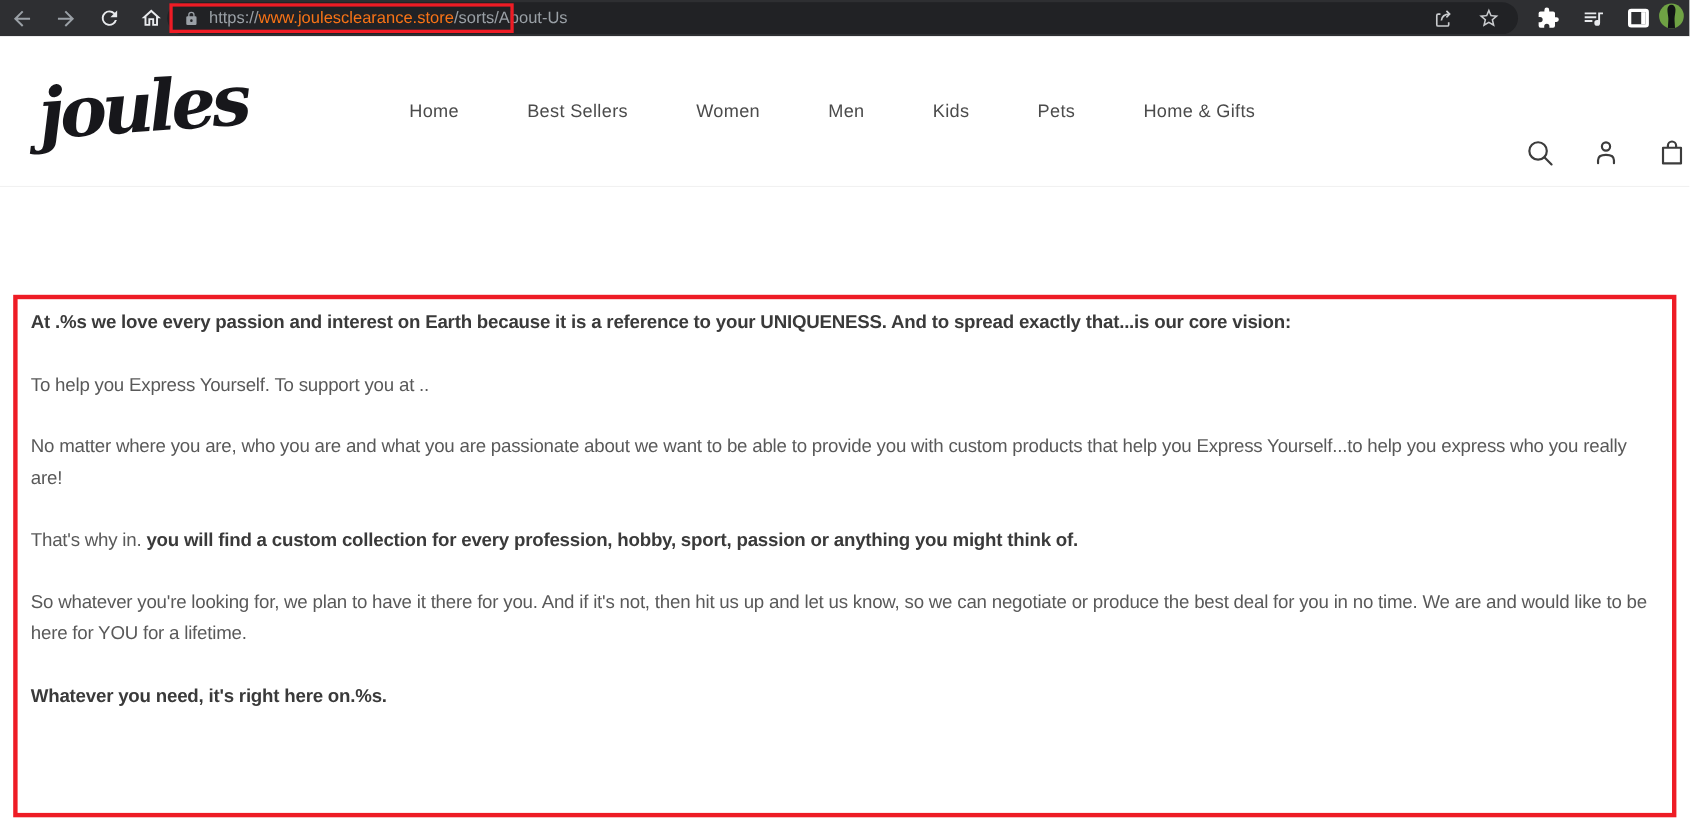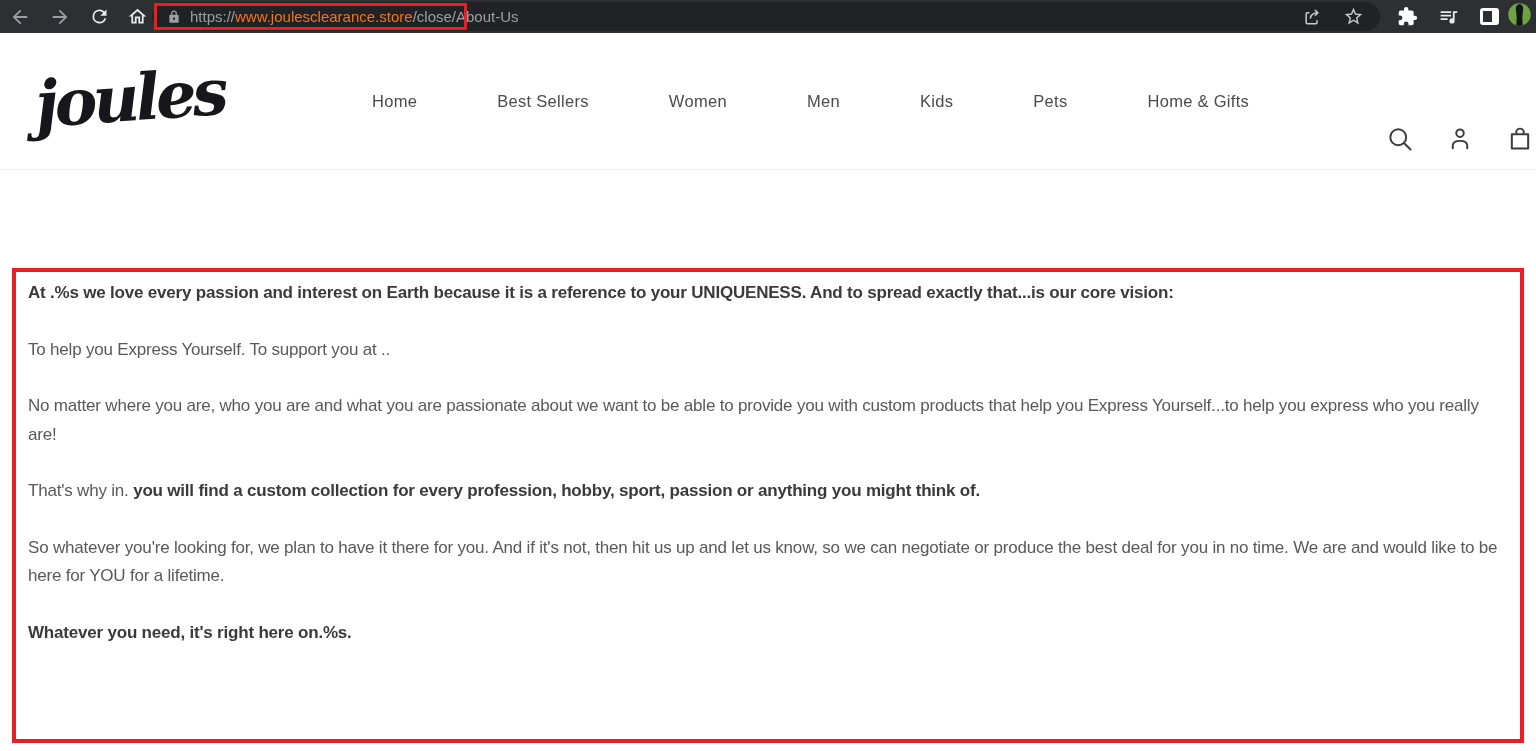--- a/index.html
+++ b/index.html
@@ -25,21 +25,21 @@
   .sidepanel-glyph::after { content: ""; position: absolute; right: 0px; top: 0px;
                             width: 4px; height: 11px; background: #ffffff; }
 
   
   .site-header { position: relative; width: 1536px; height: 137px; background: #ffffff;
                  border-bottom: 1px solid #f1f1f1; }
   .logo { position: absolute; left: 35px; top: 50%; transform: translateY(-54%) rotate(-4deg);
           font-family: "DejaVu Serif", serif; font-style: italic; font-weight: bold;
           font-size: 64px; letter-spacing: -4px; color: #17171b; cursor: pointer; }
   .main-nav { position: absolute; left: 372px; top: 0; height: 100%; display: flex;
-              align-items: center; gap: 80px; }
+              align-items: center; gap: 62px; }
   .nav-item { font-size: 16.5px; color: #4b4b4b; font-weight: 500; letter-spacing: 0.3px;
               white-space: nowrap; cursor: pointer; }
   .hdr-icon { position: absolute; top: 91px; width: 30px; height: 30px; display: flex;
               align-items: center; justify-content: center; cursor: pointer; }
 
   
   .content-box { position: absolute; left: 12px; top: 268px; width: 1512px; height: 475px;
                  border: 4px solid #ee1c25; background: #ffffff; padding: 7px 10px 16px 12px; }
   .content-box p { font-size: 17px; line-height: 28.5px; color: #595959;
                    letter-spacing: -0.2px; margin-bottom: 28px; }
@@ -73,21 +73,21 @@
 
   <div class="address-pill">
     <div class="pill-icon" style="left:10px">
       <svg width="14" height="14" viewBox="0 0 24 24">
           <path d="M18 8h-1V6a5 5 0 0 0-10 0v2H6a2 2 0 0 0-2 2v10a2 2 0 0 0 2 2h12a2 2 0 0 0 2-2V10a2 2 0 0 0-2-2zM9 6a3 3 0 0 1 6 0v2H9V6zm3 11a2 2 0 1 1 0-4 2 2 0 0 1 0 4z" fill="#9aa0a6"></path>
         </svg>
     </div>
     <div class="url-text">
       <span class="url-prefix">https://</span>
         <span class="url-domain">www.joulesclearance.store</span>
-        <span class="url-path">/close/About-Us</span>
+        <span class="url-path">/sorts/About-Us</span>
     </div>
     <div class="url-highlight"></div>
     <div class="pill-icon" style="left:1148px">
       <svg width="20" height="20" viewBox="0 0 24 24" fill="none" stroke="#c9cbce" stroke-width="1.8">
         <path d="M9 7H6.5A1.5 1.5 0 0 0 5 8.5v10A1.5 1.5 0 0 0 6.5 20h10a1.5 1.5 0 0 0 1.5-1.5V16"></path>
         <path d="M10 14C10.5 9.5 14 7 19 7"></path>
           <path d="M15.5 3.5 19 7l-3.5 3.5"></path>
       </svg>
     </div>
     <div class="pill-icon" style="left:1190px">

